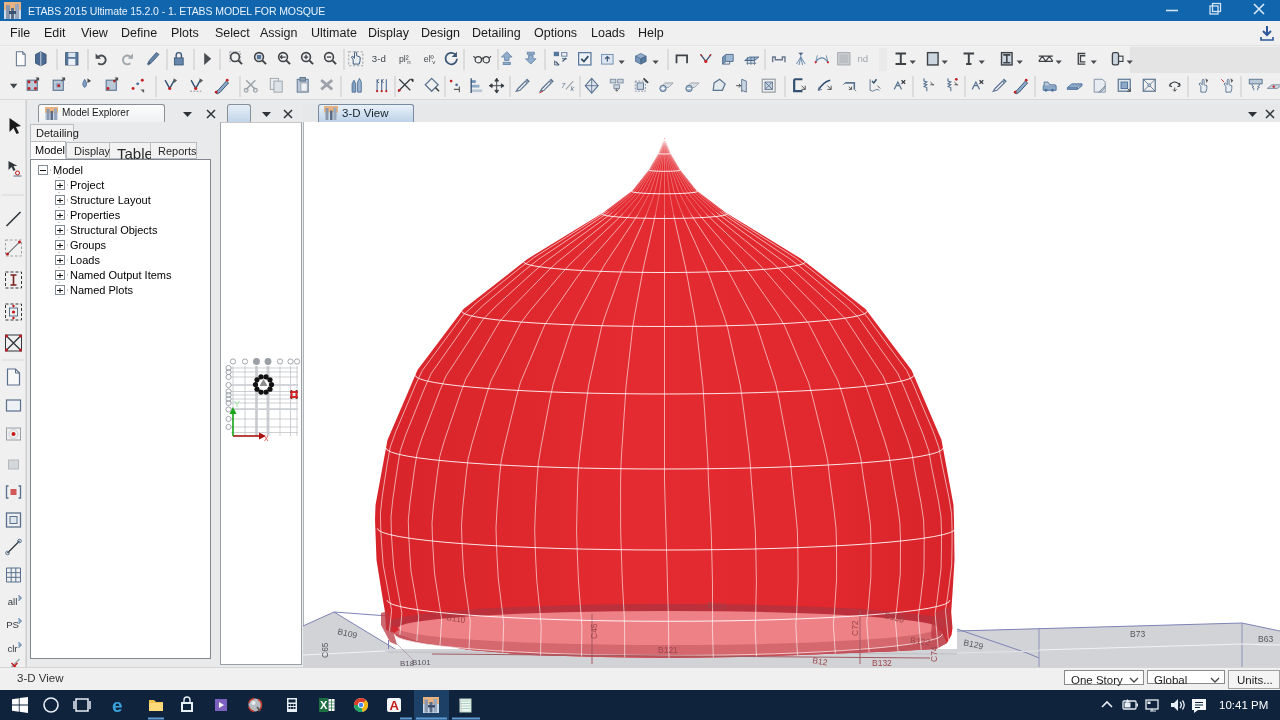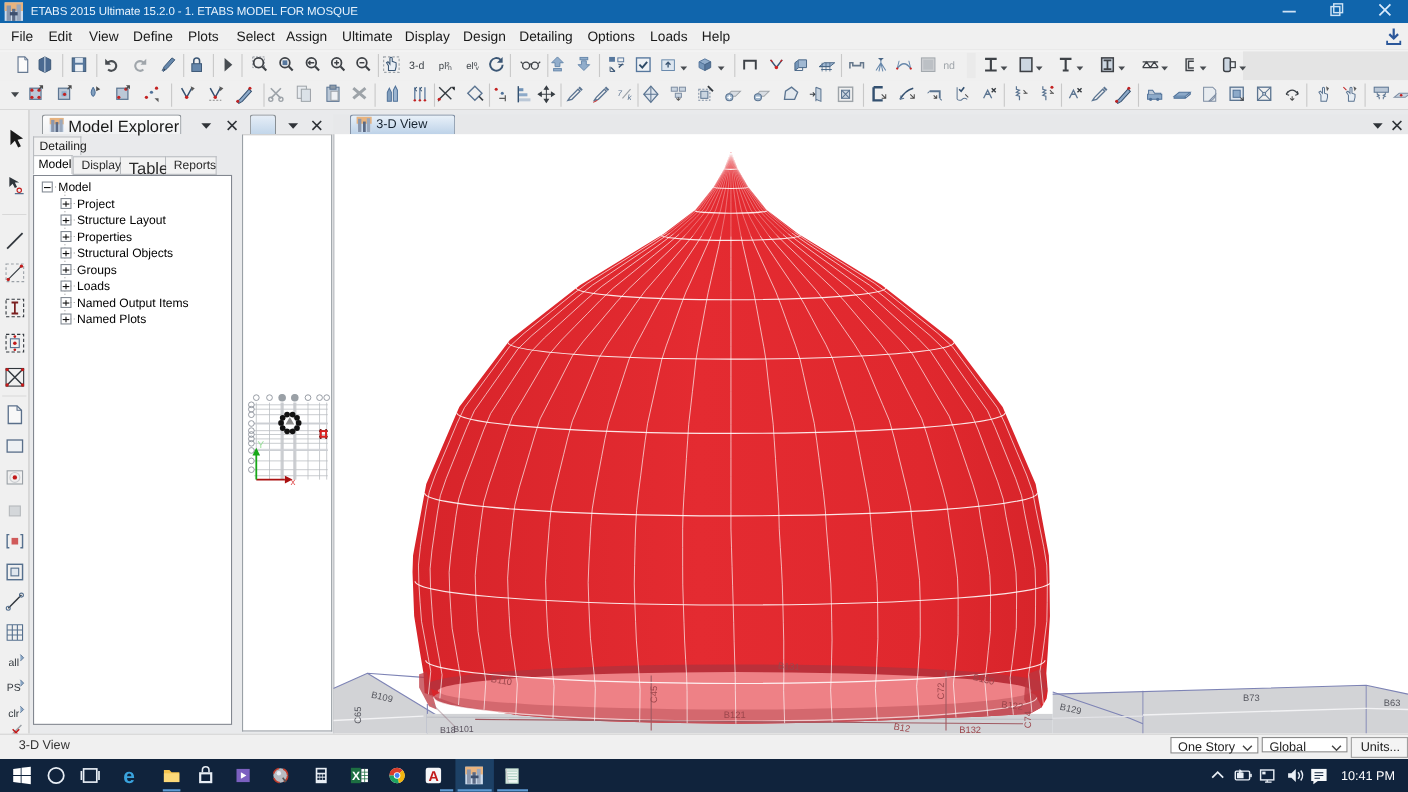--- a/index.html
+++ b/index.html
@@ -9,21 +9,21 @@
 #menubar span{position:absolute;top:5px;font-size:12.5px;color:#1a1a1a}
 #tb1{position:absolute;left:0;top:46px;width:1280px;height:27px;background:#f0f0f0}
 #tb2{position:absolute;left:0;top:73px;width:1280px;height:27px;background:#f0f0f0;border-bottom:1px solid #d8d8d8}
 #lefttb{position:absolute;left:0;top:100px;width:27px;height:567px;background:#f0f0f0;border-right:1px solid #d0d0d0}
 #explorer{position:absolute;left:29px;top:100px;width:188px;height:567px}
 #midpanel{position:absolute;left:220px;top:100px;width:83px;height:567px}
 #canvas3d{position:absolute;left:303px;top:100px;width:977px;height:567px}
 #statusbar{position:absolute;left:0;top:667px;width:1280px;height:23px;background:#f0f0f0;border-top:1px solid #d5d5d5}
 #taskbar{position:absolute;left:0;top:690px;width:1280px;height:30px;background:#10233c}
 .tab{position:absolute;border:1px solid #898f94;border-bottom:none;border-radius:3px 3px 0 0}
-.smalltext{font-size:15px;color:#1a1a1a}
+.smalltext{font-size:10px;color:#1a1a1a}
 </style></head><body>
 
 <div id="titlebar">
     <svg class="abs" style="left:4px;top:2px" width="17" height="17">
       <rect width="17" height="17" fill="#cddced"></rect>
       <rect width="17" height="8" fill="#e8b37e"></rect>
       <rect x="2" y="3" width="4" height="14" fill="#8a97ad"></rect>
       <rect x="7" y="6" width="3" height="11" fill="#5b6a85"></rect>
       <rect x="11" y="2" width="4" height="15" fill="#9aa8bd"></rect>
       <rect x="5" y="9" width="7" height="3" fill="#3d4f6e"></rect>

